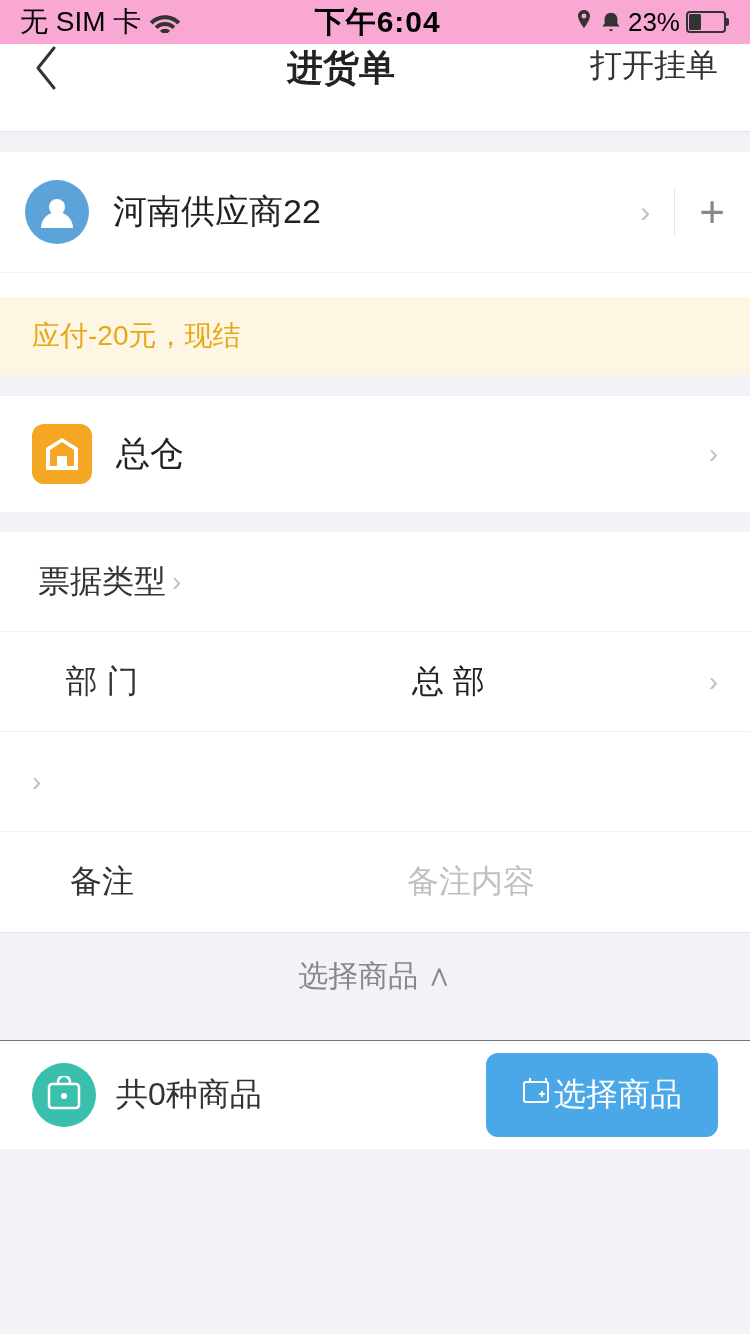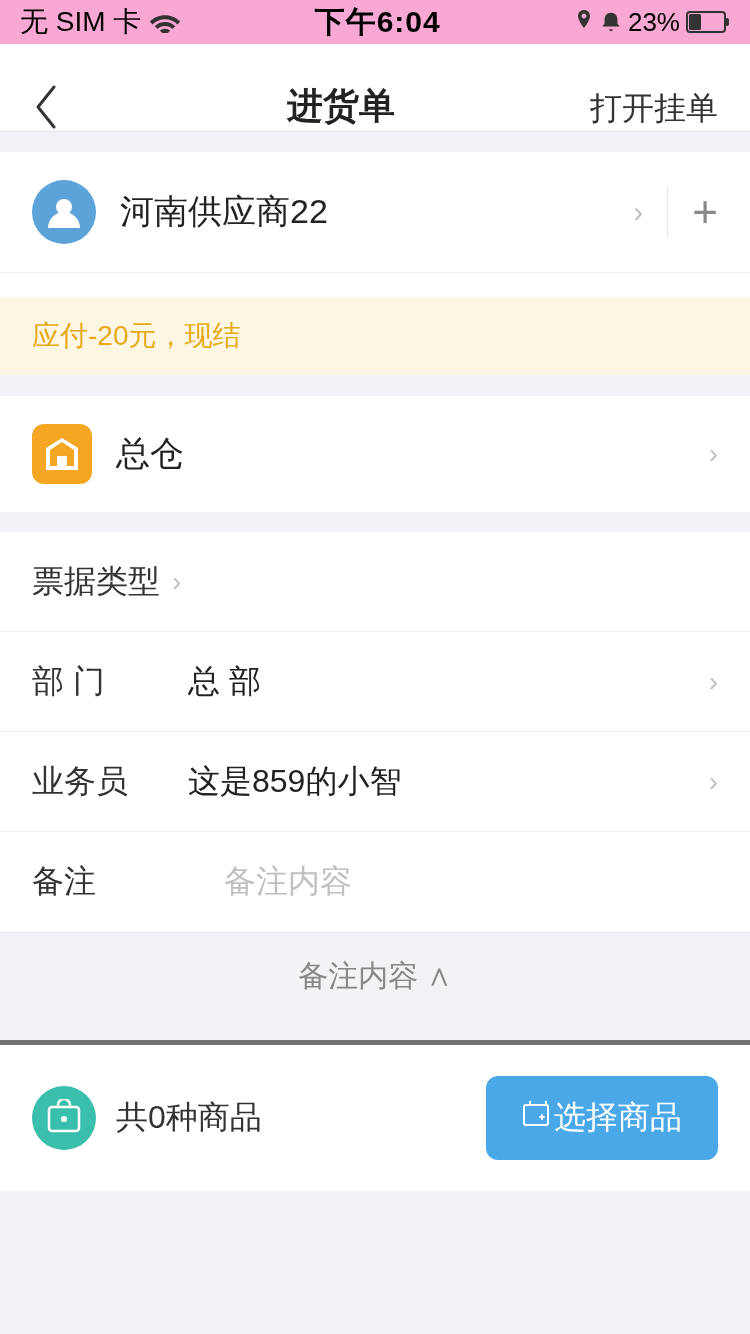--- a/index.html
+++ b/index.html
@@ -39,21 +39,21 @@
       align-items: center;
       gap: 6px;
       font-size: 26px;
     }
 
     
     .nav-bar {
       height: 88px;
       background: #fff;
       display: flex;
-      align-items: flex-end;
+      align-items: flex-start;
       justify-content: space-between;
       padding: 0 32px;
       border-bottom: 1px solid #e5e5e5;
       gap: 29px;
     }
     .nav-back {
       font-size: 40px;
       color: #333;
       cursor: pointer;
       width: 60px;
@@ -79,21 +79,21 @@
 
     
     .card {
       background: #fff;
     }
 
     
     .supplier-row {
       display: flex;
       align-items: center;
-      padding: 28px 32px;
+      padding: 28px 25px;
       background: #fff;
       border-bottom: 1px solid #f0f0f0;
     }
     .supplier-avatar {
       width: 64px;
       height: 64px;
       border-radius: 50%;
       background: #5ba3d9;
       display: flex;
       align-items: center;
@@ -164,20 +164,21 @@
     }
     .row-chevron {
       color: #c0c0c0;
       font-size: 28px;
     }
 
     
     .form-section {
       background: #fff;
       margin-top: 20px;
+      text-align: center;
     }
     .form-row {
       display: flex;
       align-items: center;
       padding: 0 32px;
       height: 100px;
       border-bottom: 1px solid #f0f0f0;
       cursor: pointer;
     }
     .form-row:last-child {
@@ -214,22 +215,22 @@
       color: #888;
       cursor: pointer;
       border-top: 1px solid #e5e5e5;
     }
 
     
     .bottom-bar {
       background: #fff;
       display: flex;
       align-items: center;
-      padding: 31px 32px;
-      border-top: 5px solid #737373;
+      padding: 12px 32px;
+      border-top: 1px solid #737373;
       margin-top: 20px;
     }
     .product-icon-wrap {
       width: 64px;
       height: 64px;
       border-radius: 50%;
       background: #3bbfad;
       display: flex;
       align-items: center;
       justify-content: center;
@@ -339,32 +340,30 @@
     <div class="row-chevron">›</div>
   </div>
 
   <div class="form-row">
     <div class="form-label">部 门</div>
     <div class="form-value">总 部</div>
     <div class="row-chevron">›</div>
   </div>
 
   <div class="form-row">
-    <div class="form-label">业务员</div>
-    <div class="form-value">这是859的小智</div>
     <div class="row-chevron">›</div>
   </div>
 
   <div class="form-row">
     <div class="form-label">备注</div>
     <div class="form-placeholder">备注内容</div>
   </div>
 </div>
 
-<div class="collapse-row">备注内容 ∧</div>
+<div class="collapse-row">选择商品 ∧</div>
 
 <div class="bottom-bar">
   <div class="product-icon-wrap">
     <svg width="38" height="38" viewBox="0 0 38 38" fill="white">
       <rect x="4" y="8" width="30" height="24" rx="3" stroke="white" stroke-width="2.5" fill="none"></rect>
       <path d="M13 8V6a6 6 0 0112 0v2" stroke="white" stroke-width="2.5" fill="none"></path>
       <circle cx="19" cy="20" r="3" fill="white"></circle>
     </svg>
   </div>
   <div class="product-count">共0种商品</div>

